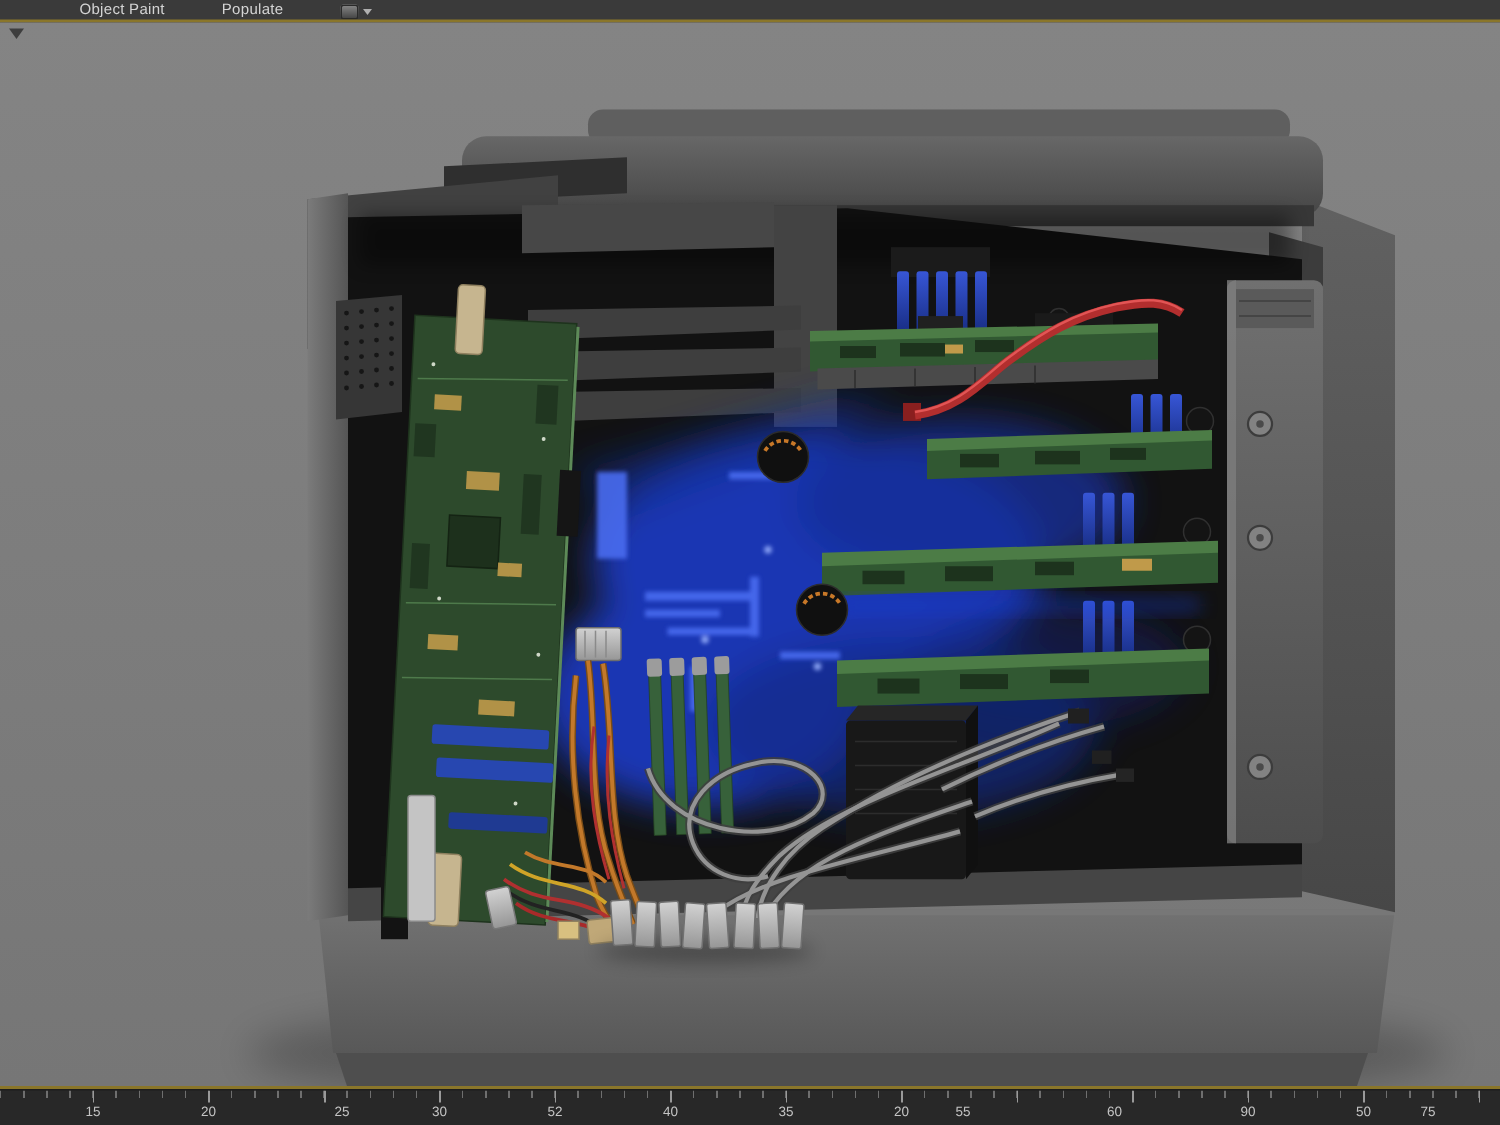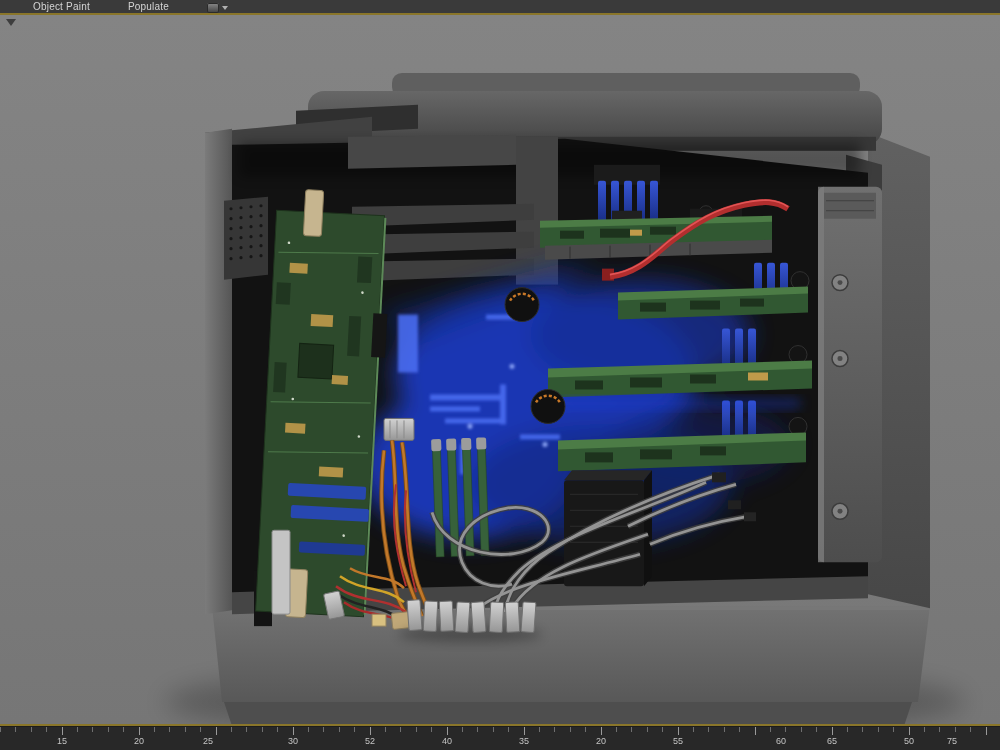--- a/index.html
+++ b/index.html
@@ -1,21 +1,21 @@
 <!DOCTYPE html>
 <html><head>
 <meta charset="utf-8">
 <style>
   html,body{margin:0;padding:0;width:1000px;height:750px;overflow:hidden;
     font-family:"Liberation Sans", sans-serif;background:#3a3a3a;}
   .app{width:1000px;height:750px;display:flex;flex-direction:column;}
 
   
   .ribbon{height:13px;background:#3a3a3a;display:flex;align-items:flex-end;
-    padding-left:33px;gap:38px;flex:0 0 auto;}
+    padding-left:53px;gap:38px;flex:0 0 auto;}
   .ribbon .tab{font-size:10px;color:#d4d4d4;letter-spacing:.2px;cursor:default;
     line-height:13px;white-space:nowrap;}
   .tool{display:flex;align-items:center;gap:3px;cursor:default;}
   .tool-glyph{width:12px;height:10px;border-radius:2px;
     background:linear-gradient(#8a8a8a,#3f3f3f);box-shadow:inset 0 0 0 1px #2a2a2a;}
   .tool-arrow{width:0;height:0;border-left:3px solid transparent;
     border-right:3px solid transparent;border-top:4px solid #b0b0b0;}
   .gold-line{height:2px;background:#8a762a;flex:0 0 auto;}
 
   
@@ -384,26 +384,26 @@
         </g>
       </g>
     </svg>
   </div>
 
   <div class="gold-line"></div>
 
   <div class="ruler">
     <span class="tick-label" style="left:62px">15</span>
     <span class="tick-label" style="left:139px">20</span>
-    <span class="tick-label" style="left:208px">25</span>
+    <span class="tick-label" style="left:228px">25</span>
     <span class="tick-label" style="left:293px">30</span>
     <span class="tick-label" style="left:370px">52</span>
     <span class="tick-label" style="left:447px">40</span>
     <span class="tick-label" style="left:524px">35</span>
     <span class="tick-label" style="left:601px">20</span>
-    <span class="tick-label" style="left:678px">55</span>
-    <span class="tick-label" style="left:781px">60</span>
-    <span class="tick-label" style="left:832px">65</span>
+    <span class="tick-label" style="left:642px">55</span>
+    <span class="tick-label" style="left:743px">60</span>
+    <span class="tick-label" style="left:832px">90</span>
     <span class="tick-label" style="left:909px">50</span>
     <span class="tick-label" style="left:952px">75</span>
   </div>
 
 </div>
 
 </body></html>

